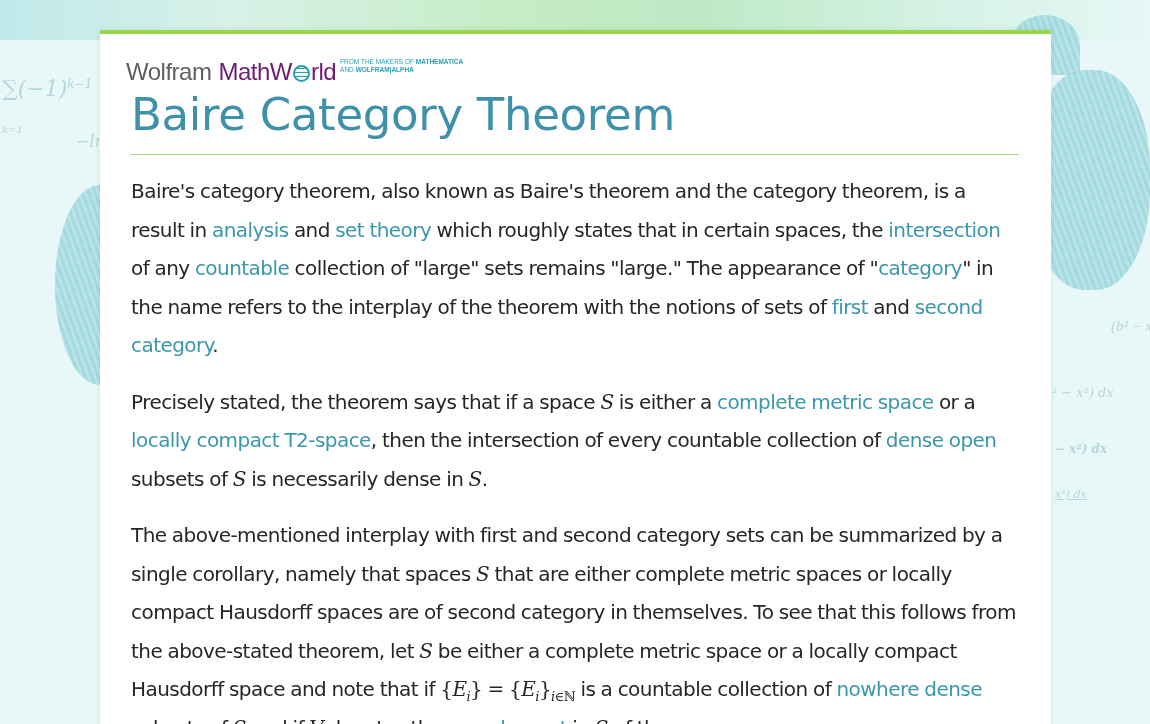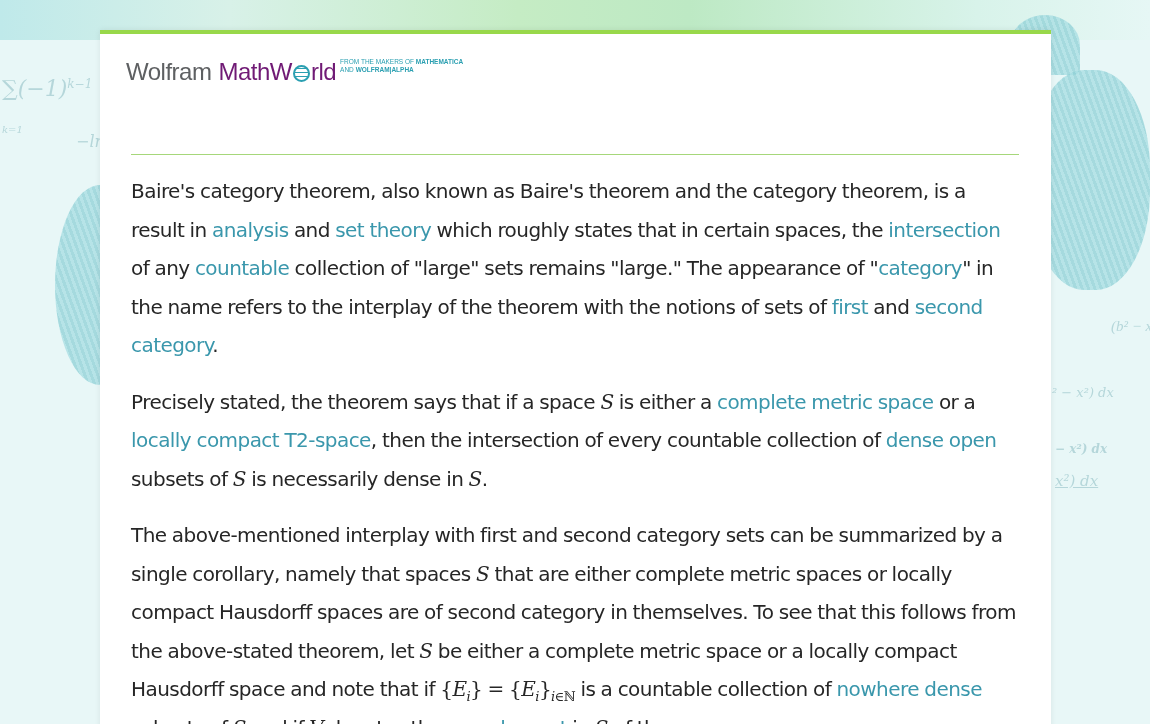--- a/index.html
+++ b/index.html
@@ -72,34 +72,35 @@
 <div class="bg-formula" style="left:2px; top:124px; font-size:10px;">k=1</div>
 <div class="bg-formula" style="left:76px; top:132px; font-size:16px;">−ln</div>
 
 <div class="bg-shape" style="left:55px; top:185px; width:90px; height:200px;"></div>
 <div class="bg-shape" style="left:1010px; top:15px; width:70px; height:60px; border-radius:50% 50% 10% 10%;"></div>
 <div class="bg-shape" style="left:1030px; top:70px; width:120px; height:220px; border-radius:45%;"></div>
 
 <div class="bg-formula" style="left:1111px; top:318px; font-size:15px;font-family:Liberation Serif, serif;">(b² − x²)  dx</div>
 <div class="bg-formula" style="left:1052px; top:385px; font-size:13px;">² − x²)  dx</div>
 <div class="bg-formula" style="left:1055px; top:442px; font-size:12px;font-weight:bold;">− x²)  dx</div>
-<div class="bg-formula" style="left:1055px; top:472px; font-size:15px;text-decoration:underline;">x²)  dx</div>
+<div class="bg-formula" style="left:1055px; top:488px; font-size:11px;text-decoration:underline;">x²)  dx</div>
 
 <div class="card">
   <a class="logo">
     <span class="logo-wolfram">Wolfram</span>
     <span class="logo-mathworld">
       <span>MathW</span><span class="logo-globe"></span><span>rld</span>
     </span>
     <span class="logo-tag">
       <span>From the makers of </span><b>Mathematica</b><br>
       <span>and </span><b>Wolfram|Alpha</b>
     </span>
   </a>
 
+  <h1 class="title">Baire Category Theorem</h1>
   <div class="title-rule"></div>
 
   <div class="content">
     <p>Baire's category theorem, also known as Baire's theorem and the category theorem, is a result in <a>analysis</a> and <a>set theory</a> which roughly states that in certain spaces, the <a>intersection</a> of any <a>countable</a> collection of "large" sets remains "large." The appearance of "<a>category</a>" in the name refers to the interplay of the theorem with the notions of sets of <a>first</a> and <a>second category</a>.</p>
     <p>Precisely stated, the theorem says that if a space <span class="m">S</span> is either a <a>complete metric space</a> or a <a>locally compact T2-space</a>, then the intersection of every countable collection of <a>dense open</a> subsets of <span class="m">S</span> is necessarily dense in <span class="m">S</span>.</p>
     <p>The above-mentioned interplay with first and second category sets can be summarized by a single corollary, namely that spaces <span class="m">S</span> that are either complete metric spaces or locally compact Hausdorff spaces are of second category in themselves. To see that this follows from the above-stated theorem, let <span class="m">S</span> be either a complete metric space or a locally compact Hausdorff space and note that if <span class="mr">{<i>E</i><sub><i>i</i></sub>} = {<i>E</i><sub><i>i</i></sub>}<sub><i>i</i>∈ℕ</sub></span> is a countable collection of <a>nowhere dense</a> subsets of <span class="m">S</span> and if <span class="m">V</span> denotes the <a>complement</a> in <span class="m">S</span> of the</p>
   </div>
 </div>
 
 </body></html>

